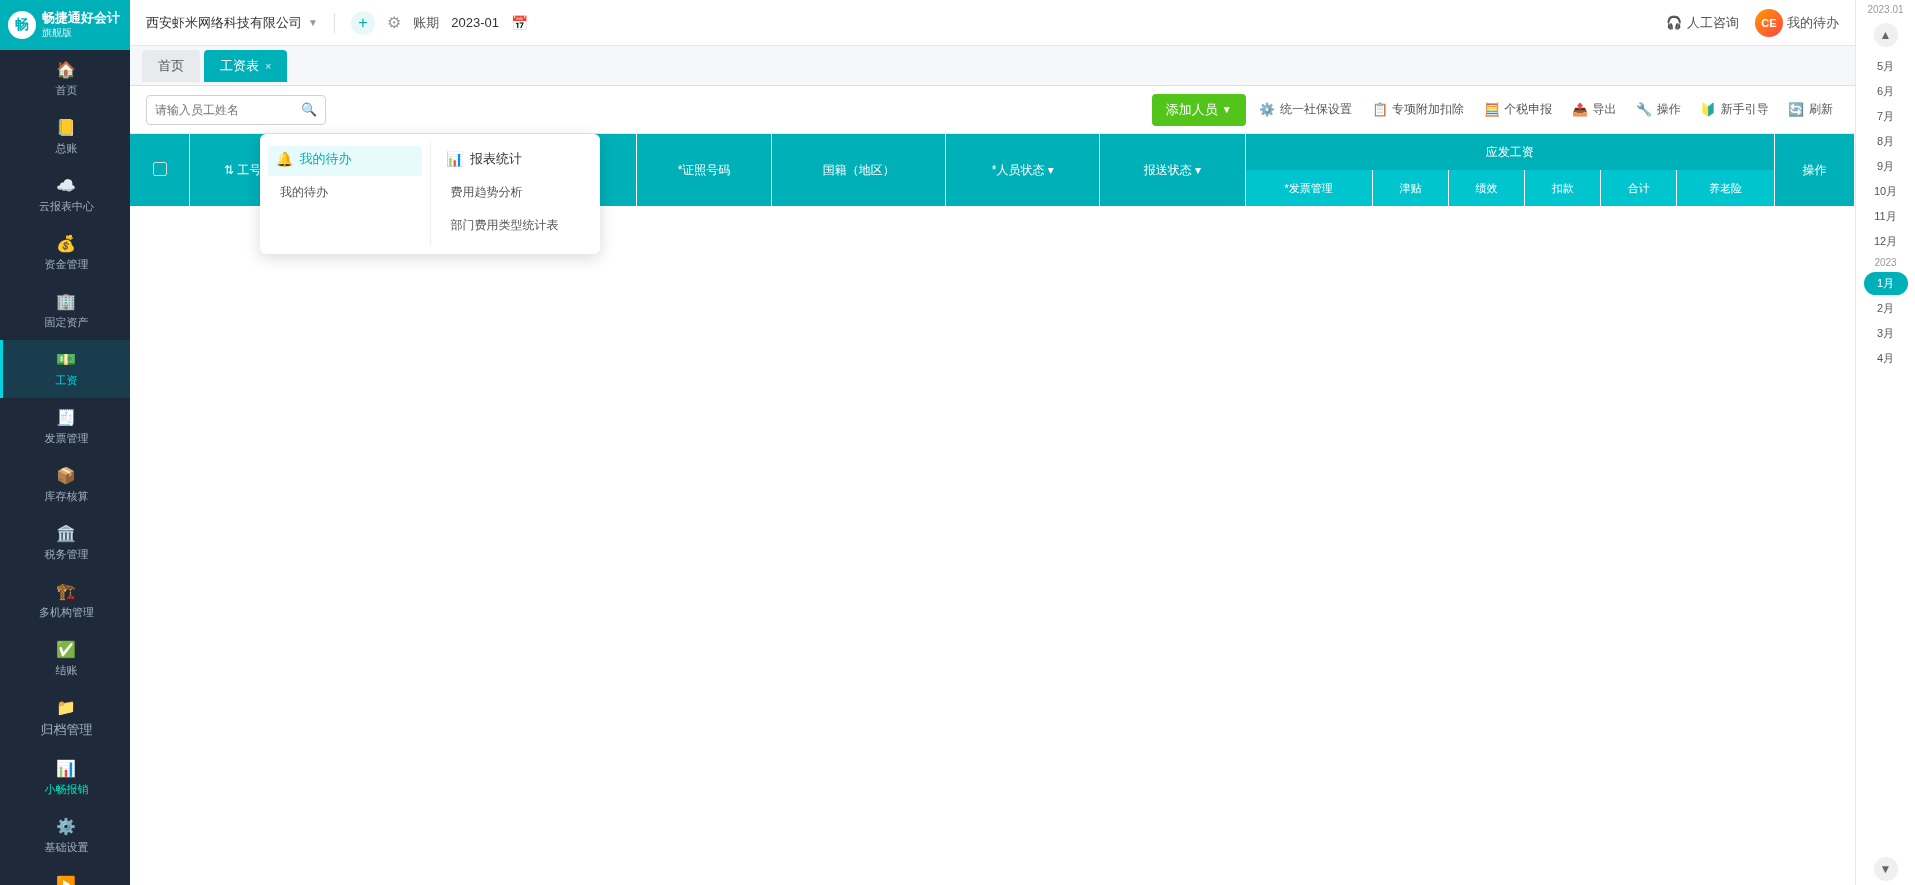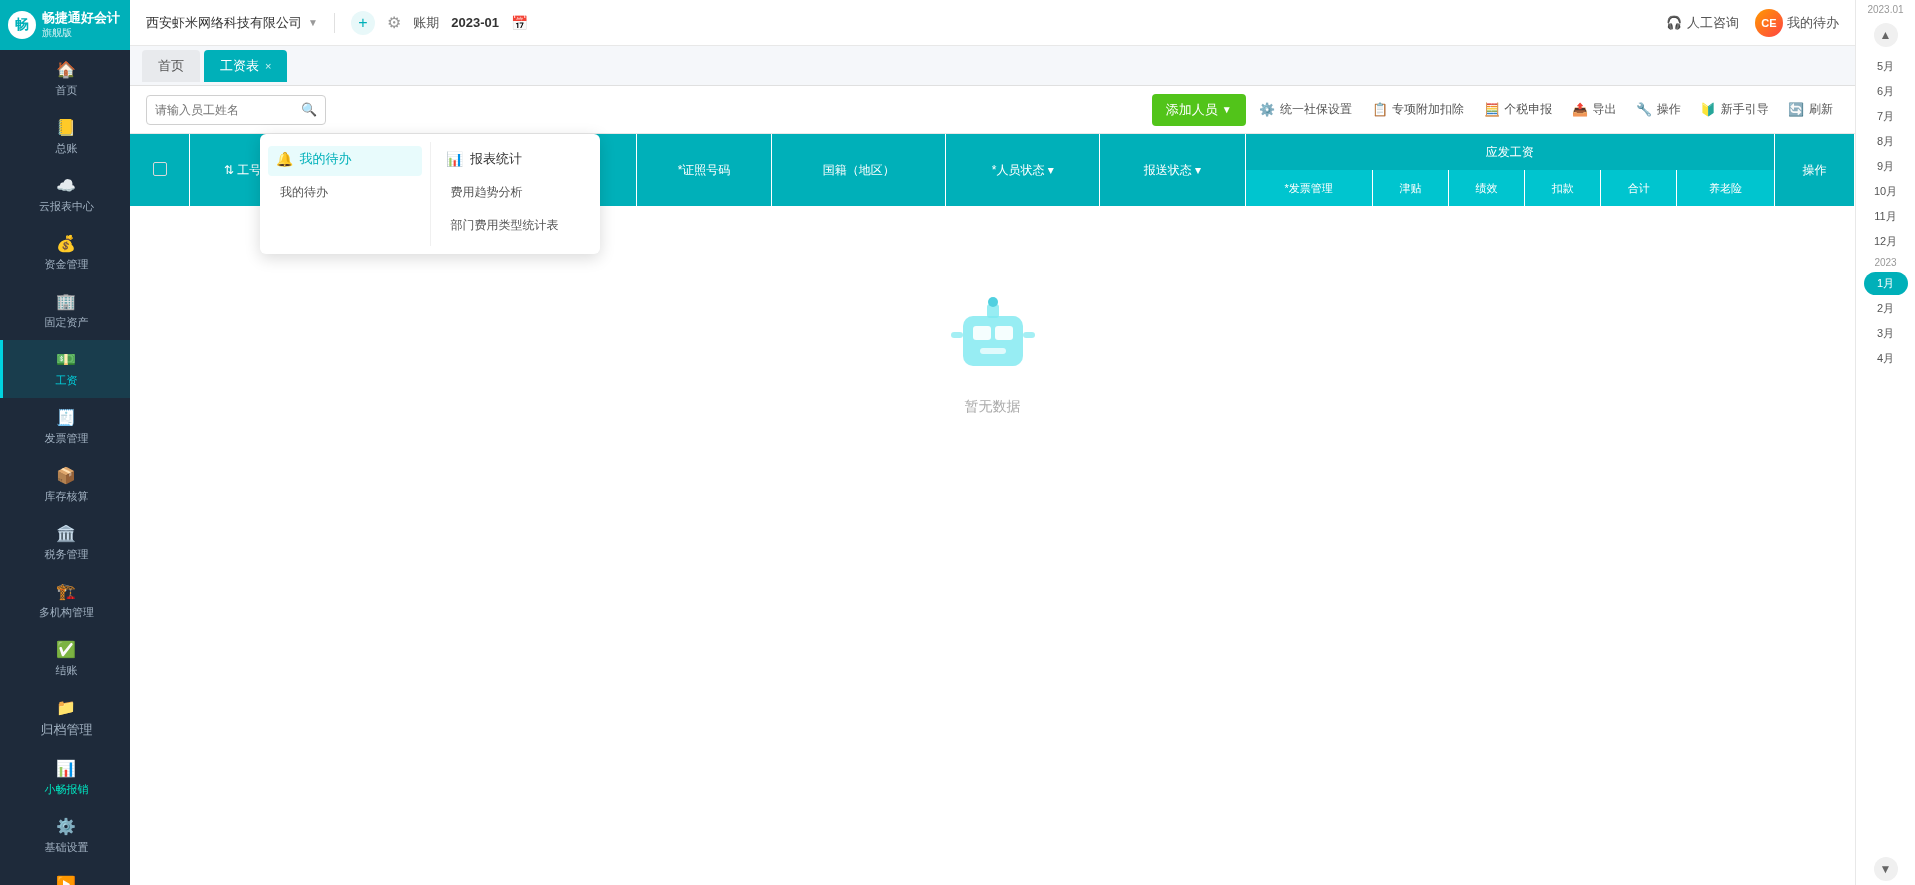--- a/index.html
+++ b/index.html
@@ -72,21 +72,21 @@
     }
     .company-select .arrow { color: #999; font-size: 10px; }
     .topbar-divider { width: 1px; height: 20px; background: #e0e0e0; margin: 0 4px; }
     .topbar-add-btn {
       width: 24px; height: 24px; border-radius: 50%; background: #e8f8f9;
       display: flex; align-items: center; justify-content: center;
       color: #00b0b9; cursor: pointer; font-size: 16px;
     }
     .topbar-gear { color: #999; cursor: pointer; font-size: 16px; }
     .period-label { font-size: 13px; color: #555; }
-    .period-value { font-size: 13px; color: #333; font-weight: 700; }
+    .period-value { font-size: 13px; color: #333; font-weight: 400; }
     .period-cal { color: #00b0b9; cursor: pointer; font-size: 14px; }
     .topbar-right { margin-left: auto; display: flex; align-items: center; gap: 16px; }
     .topbar-right-item { display: flex; align-items: center; gap: 4px; font-size: 13px; color: #555; cursor: pointer; }
     .user-avatar {
       width: 28px; height: 28px; border-radius: 50%;
       background: linear-gradient(135deg, #f90, #f44);
       display: flex; align-items: center; justify-content: center;
       color: #fff; font-size: 11px; font-weight: bold;
     }
 
@@ -463,36 +463,20 @@
               <th>绩效</th>
               <th>扣款</th>
               <th>合计</th>
               <th>养老险</th>
             </tr>
           </thead>
         <tbody>
         </tbody>
       </table>
 
-      <div class="empty-state">
-        <div class="empty-icon">
-          
-          <svg viewBox="0 0 100 100" xmlns="http://www.w3.org/2000/svg">
-            <rect x="20" y="30" width="60" height="50" rx="10" fill="#7de8f0" opacity="0.8"></rect>
-            <rect x="30" y="40" width="18" height="14" rx="3" fill="#fff" opacity="0.9"></rect>
-            <rect x="52" y="40" width="18" height="14" rx="3" fill="#fff" opacity="0.9"></rect>
-            <rect x="37" y="62" width="26" height="6" rx="3" fill="#fff" opacity="0.7"></rect>
-            <rect x="44" y="18" width="12" height="14" rx="3" fill="#7de8f0" opacity="0.8"></rect>
-            <circle cx="50" cy="16" r="5" fill="#50d0e0"></circle>
-            <rect x="8" y="46" width="12" height="6" rx="3" fill="#7de8f0" opacity="0.7"></rect>
-            <rect x="80" y="46" width="12" height="6" rx="3" fill="#7de8f0" opacity="0.7"></rect>
-          </svg>
-        </div>
-        <div class="empty-text">暂无数据</div>
-      </div>
     </div>
 
     <div class="dropdown-overlay">
       <div class="dropdown-col">
         <div class="dropdown-col-title active-col">
           <span class="col-icon">🔔</span>
           <span>我的待办</span>
         </div>
         <div class="dropdown-item">我的待办</div>
       </div>

